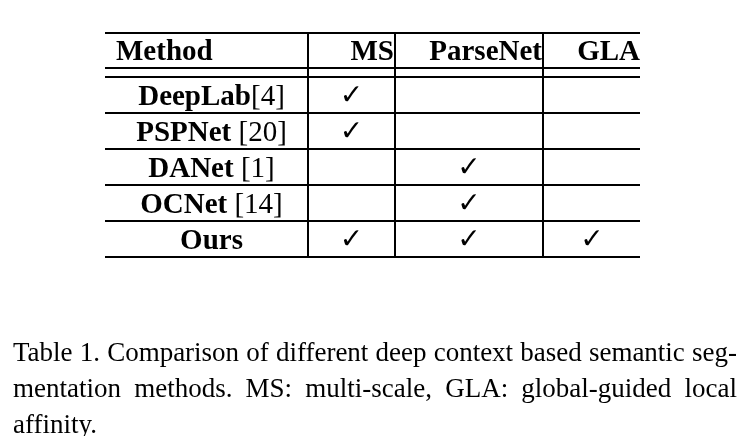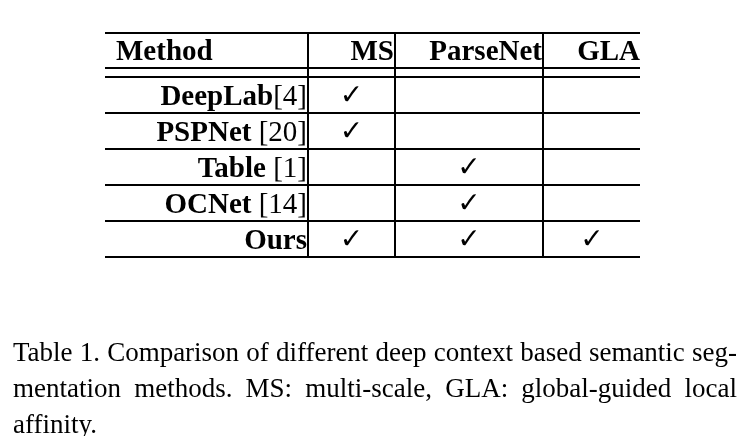--- a/index.html
+++ b/index.html
@@ -23,21 +23,21 @@
     font-weight: bold;
     text-align: right;
   }
   thead th.method-col { text-align: left; padding-left: 11px; }
   tr.spacer td { height: 7px; border-bottom: 2.5px solid #000; }
   tbody td {
     height: 34px;
     border-bottom: 2.5px solid #000;
     font-size: 29px;
   }
-  td.method { padding-left: 11px; text-align: right; white-space: nowrap; }
+  td.method { padding-left: 11px; text-align: center; white-space: nowrap; }
   td.method .mname { font-weight: bold; }
   td.method .mref { font-weight: normal; }
   .c2, .c3, .c4 { border-left: 2.5px solid #000; }
   td.check {
     text-align: center;
     font-family: "DejaVu Sans", sans-serif;
     font-size: 28px;
     line-height: 1;
   }
   .caption {
@@ -84,21 +84,21 @@
         <td class="check c3"></td>
         <td class="check c4"></td>
       </tr>
       <tr>
         <td class="method"><span class="mname">PSPNet</span><span class="mref"> [20]</span></td>
         <td class="check c2">✓</td>
         <td class="check c3"></td>
         <td class="check c4"></td>
       </tr>
       <tr>
-        <td class="method"><span class="mname">Table</span><span class="mref"> [1]</span></td>
+        <td class="method"><span class="mname">DANet</span><span class="mref"> [1]</span></td>
         <td class="check c2"></td>
         <td class="check c3">✓</td>
         <td class="check c4"></td>
       </tr>
       <tr>
         <td class="method"><span class="mname">OCNet</span><span class="mref"> [14]</span></td>
         <td class="check c2"></td>
         <td class="check c3">✓</td>
         <td class="check c4"></td>
       </tr>

